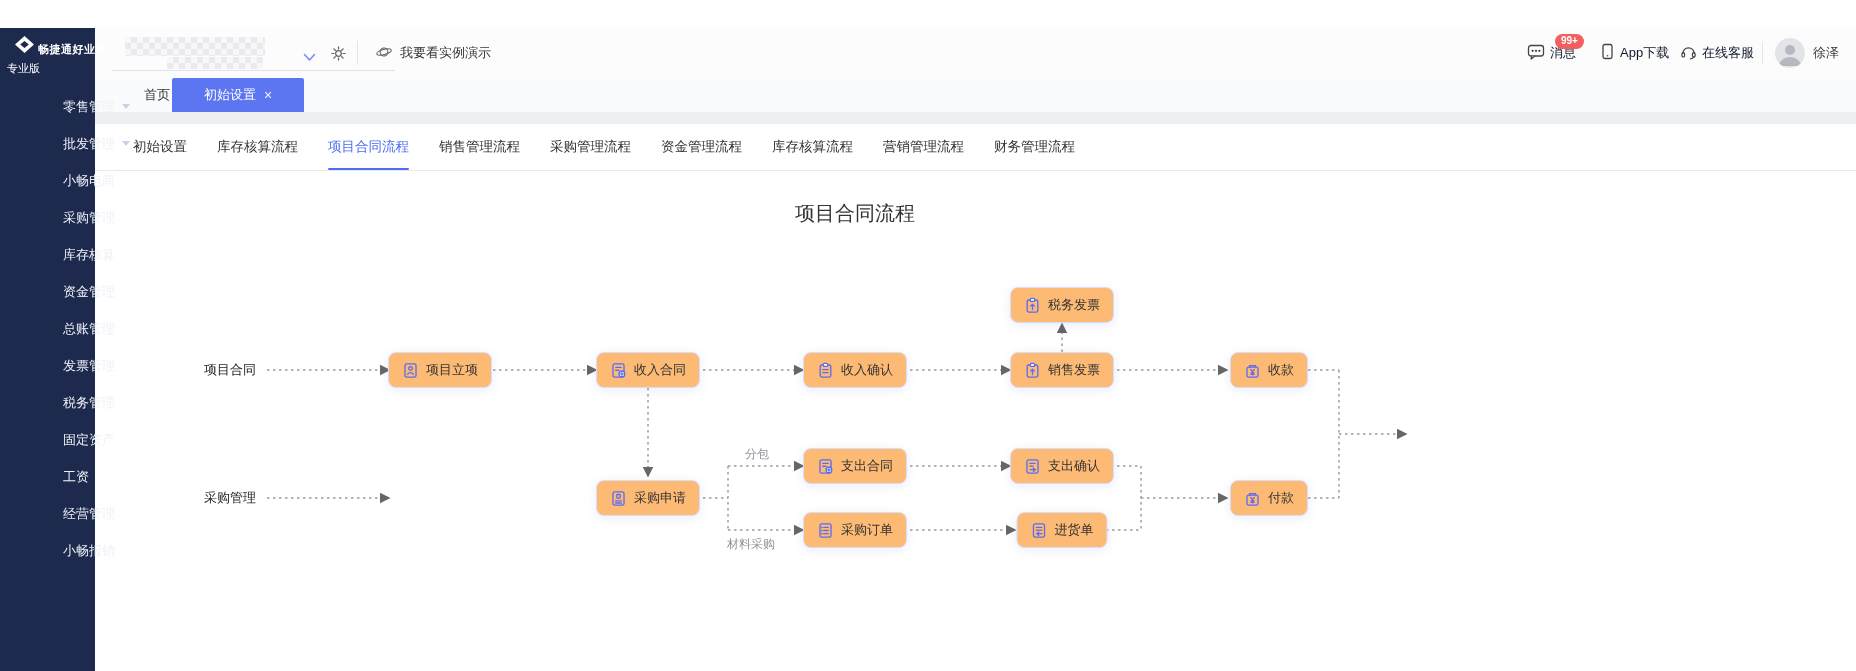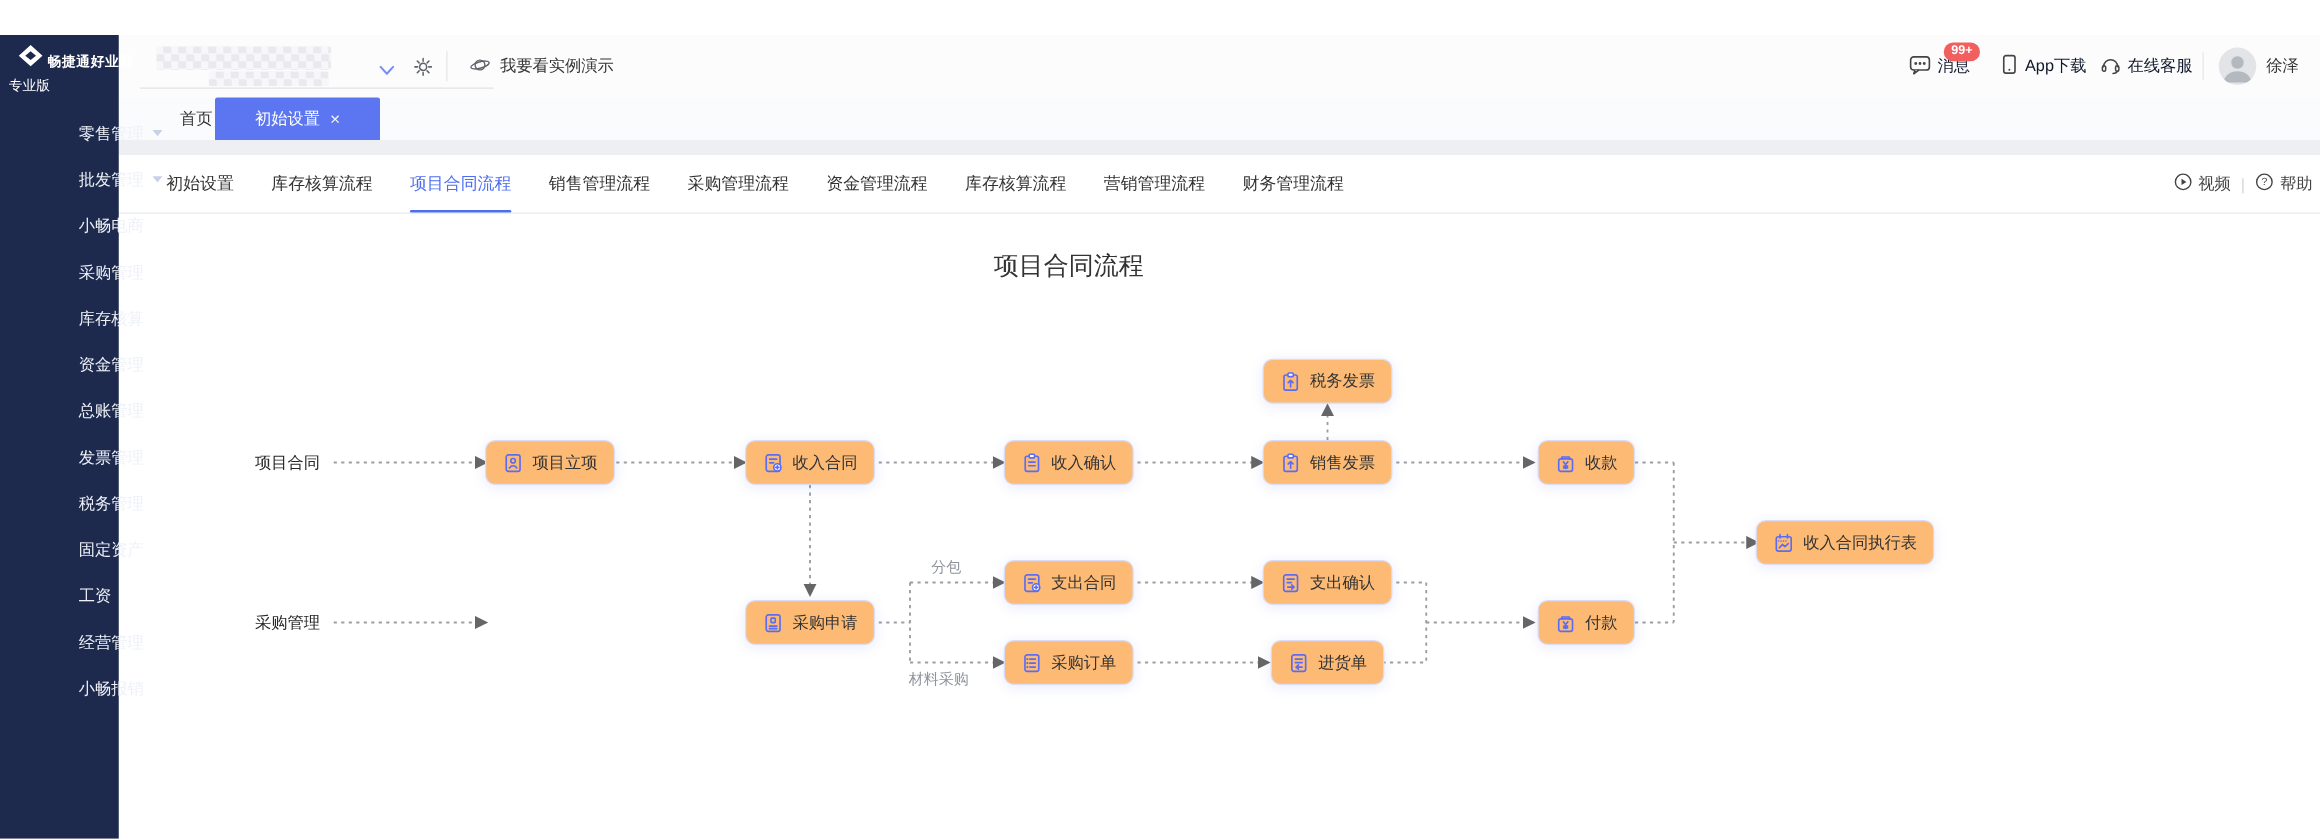--- a/index.html
+++ b/index.html
@@ -218,41 +218,20 @@
     <div class="ctabs" id="contentTabs">
       <div class="ctab">初始设置</div>
         <div class="ctab">库存核算流程</div>
         <div class="ctab active">项目合同流程</div>
         <div class="ctab">销售管理流程</div>
         <div class="ctab">采购管理流程</div>
         <div class="ctab">资金管理流程</div>
         <div class="ctab">库存核算流程</div>
         <div class="ctab">营销管理流程</div>
         <div class="ctab">财务管理流程</div>
-        <div class="ctabs-right">
-        <div class="ctr-item">
-          <span>
-            <svg width="15" height="15" viewBox="0 0 16 16" fill="none" stroke="#444" stroke-width="1.2">
-              <circle cx="8" cy="8" r="6.6"></circle>
-              <path d="M6.6 5.4 L10.8 8 L6.6 10.6 Z" fill="#444" stroke="none"></path>
-            </svg>
-          </span>
-          <span>视频</span>
-        </div>
-        <span class="ctr-div">|</span>
-        <div class="ctr-item">
-          <span>
-            <svg width="15" height="15" viewBox="0 0 16 16" fill="none" stroke="#444" stroke-width="1.2">
-              <circle cx="8" cy="8" r="6.6"></circle>
-              <text x="8" y="11" font-size="9" text-anchor="middle" fill="#444" stroke="none" font-family="Liberation Sans,sans-serif">?</text>
-            </svg>
-          </span>
-          <span>帮助</span>
-        </div>
-      </div>
     </div>
 
     <div class="flow" id="flowArea">
       <div class="flow-title">项目合同流程</div>
     <div class="row-label" style="left: 135px; top: 199px;">项目合同</div>
         <div class="row-label" style="left: 135px; top: 327px;">采购管理</div>
         <div class="flow-node" style="left: 345px; top: 199px;">
           <span class="n-icon">
             <svg width="17" height="17" viewBox="0 0 16 16" fill="none" stroke="#5b6cf3" stroke-width="1.25" stroke-linecap="round">
               <rect x="2.8" y="1.8" width="10.4" height="12.4" rx="1.6"></rect>
@@ -366,30 +345,20 @@
         </div>
         <div class="flow-node" style="left: 1174px; top: 327px;">
           <span class="n-icon">
             <svg width="17" height="17" viewBox="0 0 16 16" fill="none" stroke="#5b6cf3" stroke-width="1.25" stroke-linecap="round" stroke-linejoin="round">
               <path d="M5.2 4.8 V3.4 h5.6 v1.4"></path>
               <rect x="2.8" y="4.8" width="10.4" height="9.4" rx="1.6"></rect>
               <path d="M6.3 7 L8 9 L9.7 7 M8 9 v3 M6.5 10.2 h3 M6.5 11.6 h3"></path>
             </svg>
           </span>
           <span>付款</span>
-        </div>
-        <div class="flow-node" style="left: 1381px; top: 263px;">
-          <span class="n-icon">
-            <svg width="17" height="17" viewBox="0 0 16 16" fill="none" stroke="#5b6cf3" stroke-width="1.25" stroke-linecap="round" stroke-linejoin="round">
-              <rect x="2.4" y="3.2" width="11.2" height="10.8" rx="1.5"></rect>
-              <path d="M5.2 1.6 v2.6 M10.8 1.6 v2.6 M4.2 6.4 h0.01 M6 6.4 h0.01 M7.8 6.4 h0.01 M9.6 6.4 h0.01"></path>
-              <path d="M4.8 11.4 L7 9 L8.8 10.6 L11.4 8.4"></path>
-            </svg>
-          </span>
-          <span>收入合同执行表</span>
         </div>
         <div class="branch-label" style="left: 662px; top: 283px;">分包</div>
         <div class="branch-label" style="left: 656px; top: 373px;">材料采购</div>
         <svg class="edges" width="1761" height="510">
           <defs>
             <marker id="arr" markerWidth="8" markerHeight="8" refX="6" refY="3.5" orient="auto">
               <path d="M0,0 L7,3.5 L0,7 Z" fill="#666"></path>
             </marker>
           </defs>
           <line x1="172" y1="199" x2="294" y2="199" stroke="#9b9da3" stroke-width="1.5" stroke-dasharray="2.5 3.5" marker-end="url(#arr)"></line>

